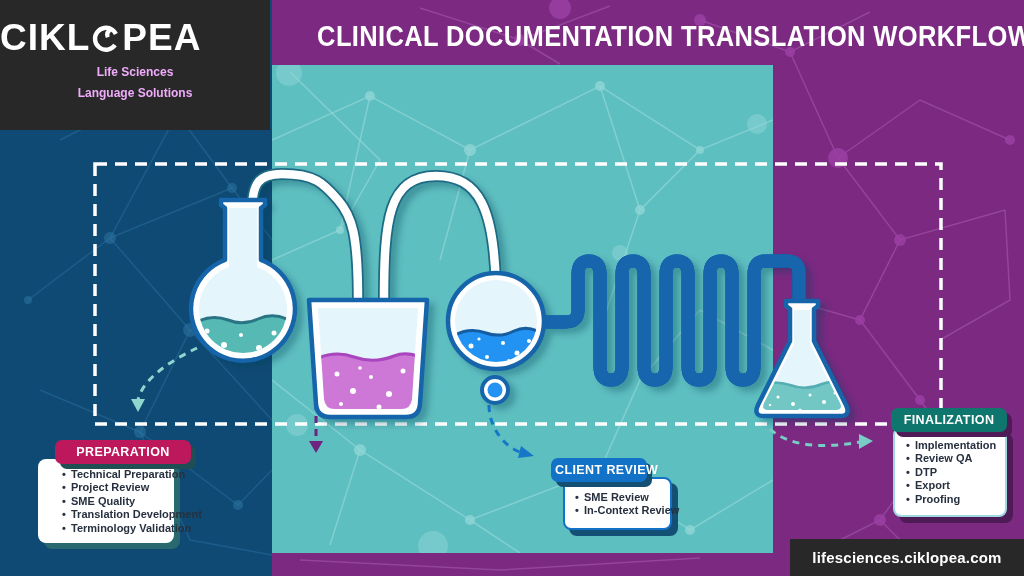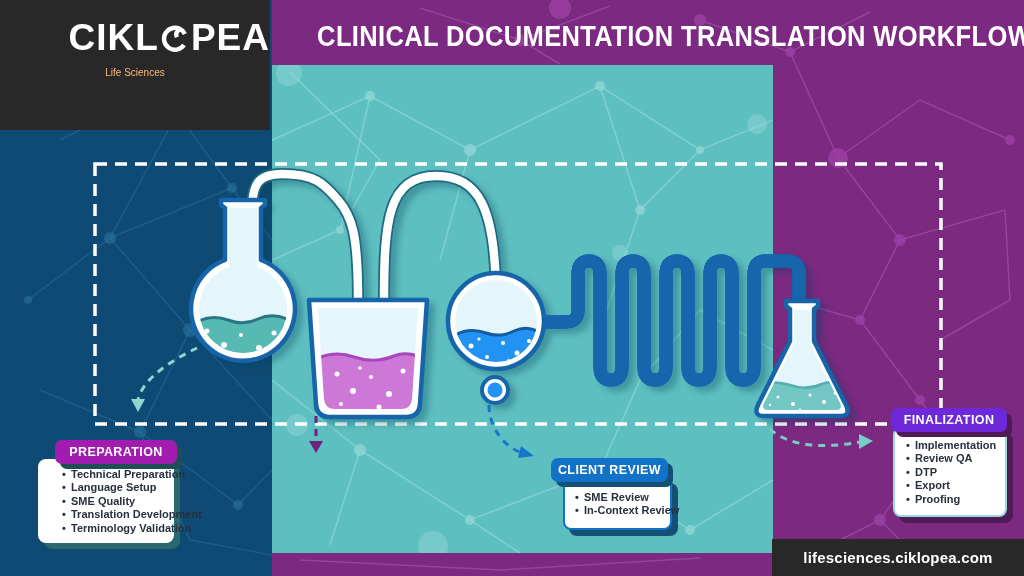--- a/index.html
+++ b/index.html
@@ -4,47 +4,47 @@
 <style>
   html,body{margin:0;padding:0;background:#444;}
   *{box-sizing:border-box;}
   .canvas{position:relative;width:1024px;height:576px;overflow:hidden;background:#7b2981;
           font-family:"Liberation Sans",sans-serif;}
   .bg-navy{position:absolute;left:0;top:0;width:272px;height:576px;background:#0f4a74;z-index:0;}
   .teal-square{position:absolute;left:272px;top:65px;width:501px;height:488px;background:#5ebfc0;z-index:0;}
   svg.art{position:absolute;left:0;top:0;z-index:2;pointer-events:none;}
   .logo-box{position:absolute;left:0;top:0;width:270px;height:130px;background:#282828;z-index:6;
             color:#fff;text-align:center;padding-top:18px;}
-  .brand{font-size:37px;font-weight:bold;letter-spacing:1px;display:flex;align-items:center;justify-content:flex-end;line-height:40px;}
+  .brand{font-size:37px;font-weight:bold;letter-spacing:1px;display:flex;align-items:center;justify-content:flex-start;line-height:40px;}
   .logo-o{width:30px;height:30px;margin:0 1px;display:inline-block;}
-  .tagline{font-size:10px;line-height:21px;font-weight:400;color:#fdba74;}
+  .tagline{font-size:12px;line-height:21px;font-weight:700;color:#f0abfc;}
   .page-title{position:absolute;left:272px;top:16px;width:752px;margin:0;z-index:6;color:#fff;
               font-size:29px;line-height:40px;font-weight:bold;text-align:center;white-space:nowrap;
               letter-spacing:.4px;transform:scaleX(.88);transform-origin:50% 50%;}
-  .url-box{position:absolute;right:0;bottom:0;width:252px;height:37px;background:#282828;z-index:6;
+  .url-box{position:absolute;right:0;bottom:0;width:234px;height:37px;background:#282828;z-index:6;
            color:#fff;font-size:15px;font-weight:bold;text-align:center;line-height:37px;letter-spacing:.2px;}
   .stage{position:absolute;z-index:5;}
   .stage .hdr{position:relative;z-index:2;color:#fff;font-weight:bold;font-size:12.5px;letter-spacing:.4px;
               text-align:center;padding:5px 4px;border-radius:7px;white-space:nowrap;}
   .stage .card{position:relative;z-index:1;background:#fff;border-radius:8px;margin-top:-5px;}
   .stage ul{margin:0;padding:0;list-style:none;}
   .stage li{font-size:11px;font-weight:bold;color:#27303f;line-height:13.4px;position:relative;
             padding-left:9px;white-space:nowrap;}
   .stage li::before{content:"\2022";position:absolute;left:0;top:0;}
   .stage-preparation{left:38px;top:440px;width:136px;}
-  .stage-preparation .hdr{margin-left:17px;width:122px;background:#a21caf;box-shadow:5px 5px 0 #1f4e54;}
+  .stage-preparation .hdr{margin-left:17px;width:136px;background:#be185d;box-shadow:5px 5px 0 #1f4e54;}
   .stage-preparation .card{width:136px;padding:9px 5px 8px 24px;box-shadow:6px 6px 0 #2a686f;}
   .stage-translation{left:263px;top:456px;width:110px;}
   .stage-translation .hdr{width:110px;background:#c76fce;box-shadow:5px 5px 0 #2f7f8a;}
   .stage-translation .card{width:106px;margin-left:2px;padding:17px 4px 9px 10px;border:2px solid #c76fce;box-shadow:6px 6px 0 #2f7f8a;}
   .stage-client{left:551px;top:458px;width:117px;}
-  .stage-client .hdr{width:117px;background:#1272c8;box-shadow:5px 5px 0 #135073;text-align:center;}
+  .stage-client .hdr{width:96px;background:#1272c8;box-shadow:5px 5px 0 #135073;text-align:center;}
   .stage-client .card{width:109px;margin-left:12px;padding:12px 4px 10px 10px;border:2px solid #1272c8;box-shadow:6px 6px 0 #135073;}
   .stage-finalization{left:891px;top:408px;width:116px;}
-  .stage-finalization .hdr{width:116px;background:#6d28d9;box-shadow:5px 5px 0 #4e1b57;}
+  .stage-finalization .hdr{width:116px;background:#0f766e;box-shadow:5px 5px 0 #4e1b57;}
   .stage-finalization .card{width:114px;margin-left:2px;padding:10px 4px 9px 11px;border:2px solid #9fd8de;box-shadow:6px 6px 0 #4e1b57;}
 </style>
 </head>
 <body>
 
 <div class="canvas">
 
   <div class="bg-navy"></div>
   <div class="teal-square"></div>
 
@@ -293,30 +293,31 @@
   <div class="logo-box">
     <div class="brand">
       <span>CIKL</span>
         <svg class="logo-o" viewBox="0 0 30 30">
           <circle cx="15" cy="15.8" r="11" transform="rotate(35 15 15.8)" fill="none" stroke="#ffffff" stroke-width="4.4" stroke-dasharray="57 13"></circle>
           <path d="M21,5.6 Q14.5,8.8 16.8,14.2" fill="none" stroke="#ffffff" stroke-width="4.2"></path>
         </svg>
         <span>PEA</span>
     </div>
     <div class="tagline" style="margin-top:4px">Life Sciences</div>
+    <div class="tagline">Language Solutions</div>
   </div>
 
   <h1 class="page-title">CLINICAL DOCUMENTATION TRANSLATION WORKFLOW</h1>
 
   <div class="stage stage-preparation">
     <div class="hdr">PREPARATION</div>
     <div class="card">
       <ul>
         <li>Technical Preparation</li>
-        <li>Language Setup</li>
+        <li>Project Review</li>
         <li>SME Quality</li>
         <li>Translation Development</li>
         <li>Terminology Validation</li>
       </ul>
     </div>
   </div>
 
 
   <div class="stage stage-client">
     <div class="hdr">CLIENT REVIEW</div>

